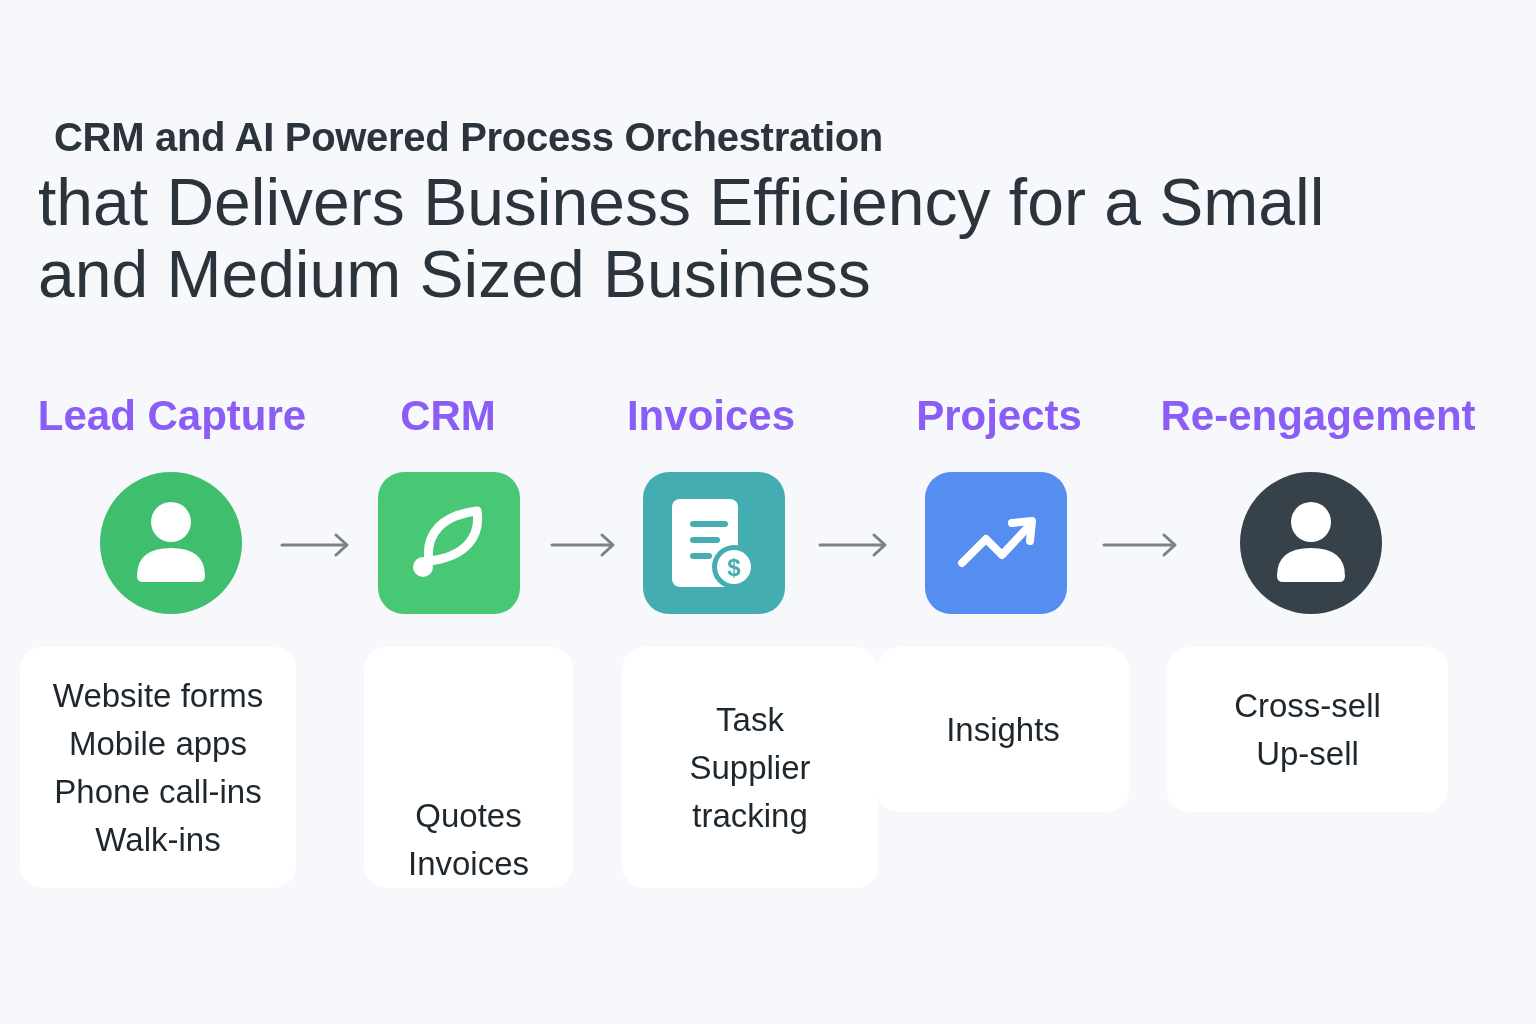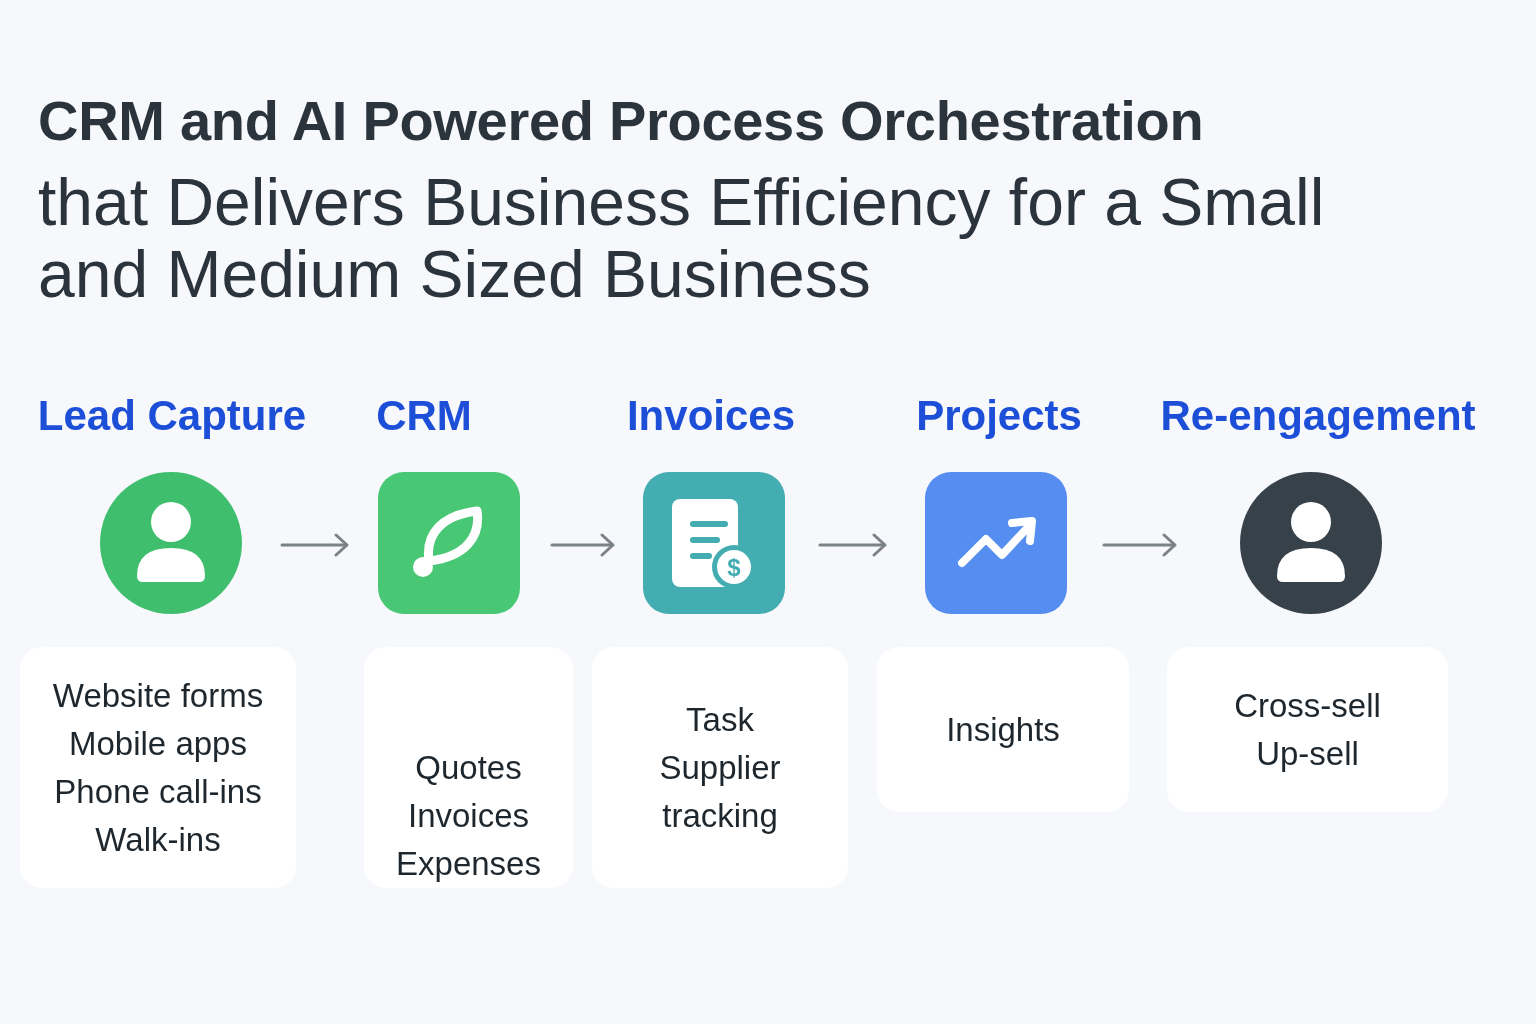--- a/index.html
+++ b/index.html
@@ -1,36 +1,36 @@
 <!DOCTYPE html>
 <html><head>
 <meta charset="utf-8">
 <style>
   html,body{margin:0;padding:0;}
   body{width:1536px;height:1024px;background:#f6f8fb;position:relative;overflow:hidden;
        font-family:"Liberation Sans","DejaVu Sans",sans-serif;color:#2a333b;}
-  .title{position:absolute;left:38px;top:88px;font-size:56px;font-weight:bold;color:#2b343c;margin:0;letter-spacing:-0.3px;line-height:66px;}
+  .title{position:absolute;left:38px;top:88px;font-size:40px;font-weight:bold;color:#2b343c;margin:16px;letter-spacing:-0.3px;line-height:66px;}
   .subtitle{position:absolute;left:38px;top:166px;width:1360px;font-size:66px;font-weight:normal;color:#2b343c;margin:0;line-height:72px;}
-  .stage-label{position:absolute;top:392px;font-size:42px;font-weight:bold;color:#1d4ed8;text-align:center;white-space:nowrap;transform:translateX(-50%);}
+  .stage-label{position:absolute;top:392px;font-size:42px;font-weight:bold;color:#8b5cf6;text-align:center;white-space:nowrap;transform:translateX(-50%);}
   .icon{position:absolute;top:472px;width:142px;height:142px;display:flex;align-items:center;justify-content:center;}
   .icon.circle{border-radius:50%;}
   .icon.rounded{border-radius:26px;}
   .arrow{position:absolute;top:530px;height:30px;}
   .card{position:absolute;top:647px;background:#ffffff;border-radius:22px;display:flex;flex-direction:column;align-items:center;justify-content:center;
         font-size:33px;color:#1e272e;line-height:48px;text-align:center;}
   .card span{display:block;}
 </style>
 </head>
 <body>
 
 <h1 class="title">CRM and AI Powered Process Orchestration</h1>
 <h2 class="subtitle">that Delivers Business Efficiency for a Small and Medium Sized Business</h2>
 
 <div class="stage-label" style="left:172px">Lead Capture</div>
-<div class="stage-label" style="left:424px">CRM</div>
+<div class="stage-label" style="left:448px">CRM</div>
 <div class="stage-label" style="left:711px">Invoices</div>
 <div class="stage-label" style="left:999px">Projects</div>
 <div class="stage-label" style="left:1318px">Re-engagement</div>
 
 <div class="icon circle" style="left:100px;background:#3fbf6e;">
   <svg width="80" height="90" viewBox="0 0 80 90">
     <circle cx="40" cy="24" r="20" fill="#fff"></circle>
     <path d="M6 78 Q6 50 40 50 Q74 50 74 78 Q74 84 68 84 L12 84 Q6 84 6 78 Z" fill="#fff"></path>
   </svg>
 </div>
@@ -89,24 +89,23 @@
   <span>Website forms</span>
   <span>Mobile apps</span>
   <span>Phone call-ins</span>
   <span>Walk-ins</span>
 </div>
 
 <div class="card" style="left:364px;width:209px;height:241px;justify-content:flex-end;padding-top:0;">
   <div style="height:26px"></div>
   <span>Quotes</span>
   <span>Invoices</span>
-  <span>Expenses</span>
 </div>
 
-<div class="card" style="left:592px;width:256px;height:241px;">
+<div class="card" style="left:622px;width:256px;height:241px;">
   <span>Task</span>
   <span>Supplier</span>
   <span>tracking</span>
 </div>
 
 <div class="card" style="left:877px;width:252px;height:165px;">
   <span>Insights</span>
 </div>
 
 <div class="card" style="left:1167px;width:281px;height:165px;justify-content:center;">

